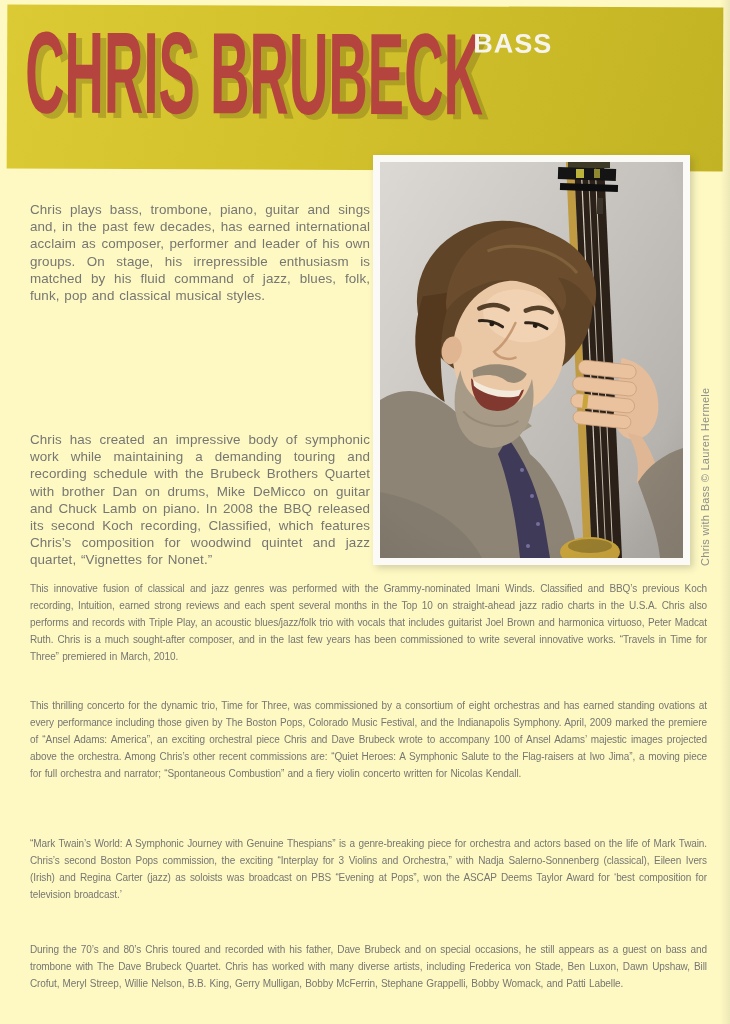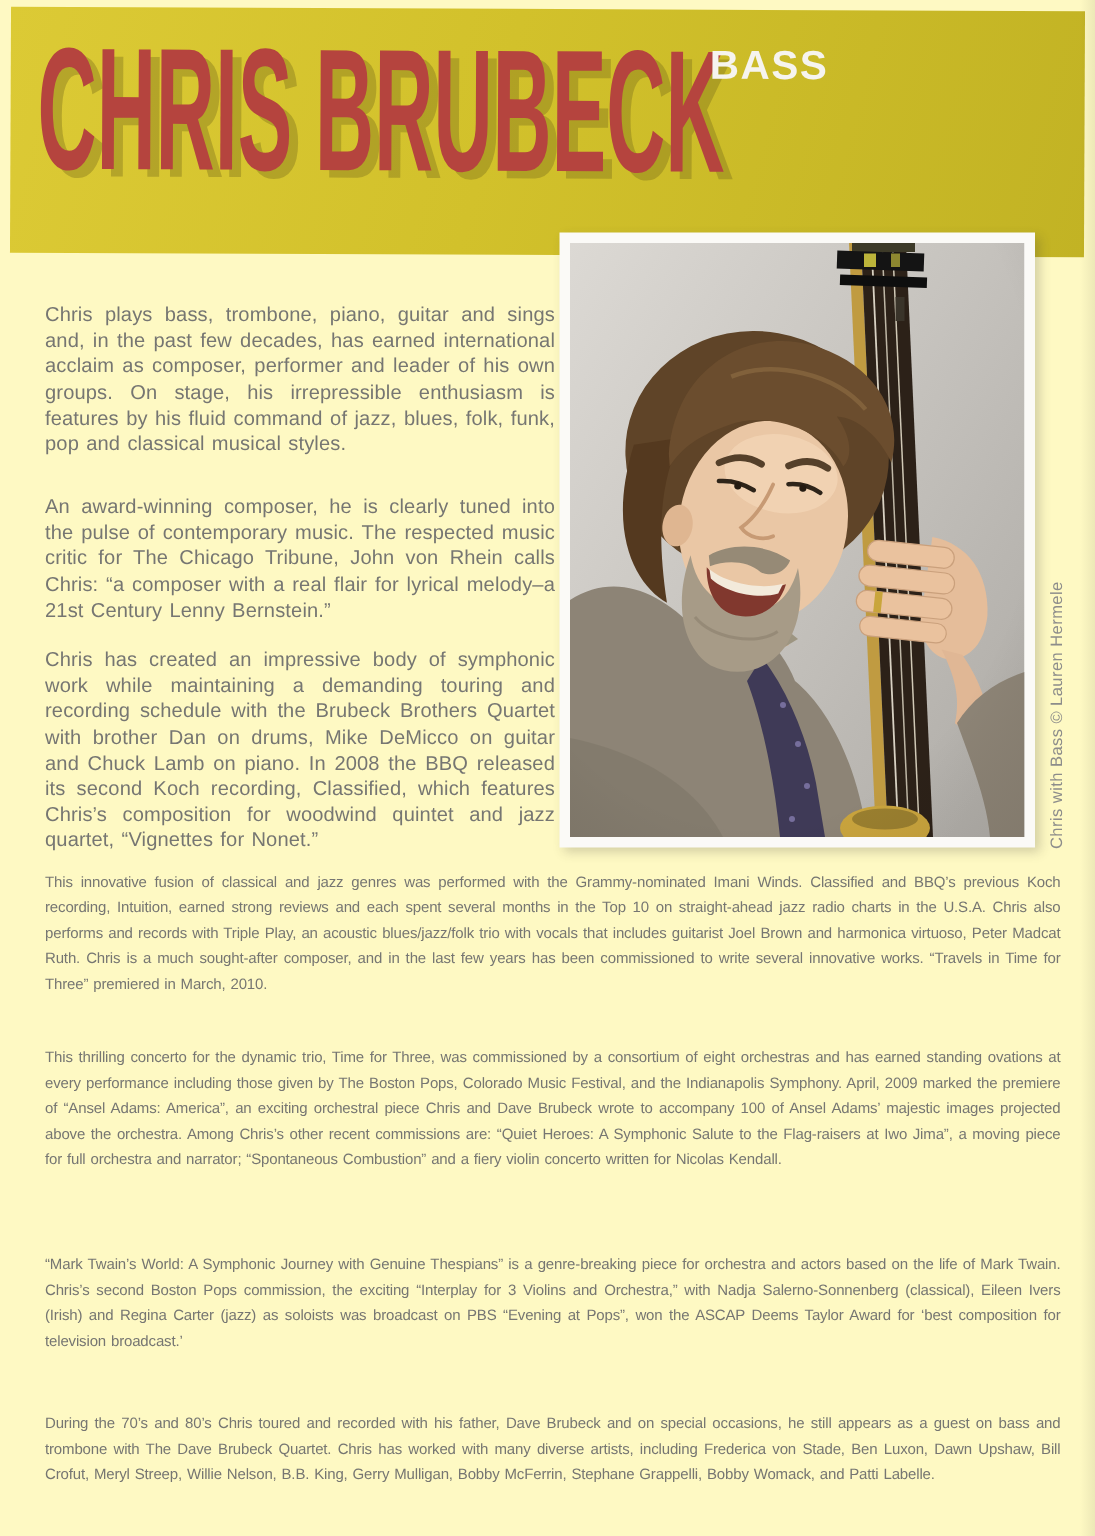--- a/index.html
+++ b/index.html
@@ -144,22 +144,21 @@
       </g>
 
       <path d="M303,286 C284,292 268,304 258,320 C270,352 278,374 280,396 L303,396 Z" fill="#8d8476"></path>
 
       <rect width="303" height="396" fill="url(#vin)"></rect>
     </svg>
   </div>
 
   <div class="photo-credit">Chris with Bass © Lauren Hermele</div>
 
-  <p class="bio col" style="top:201px">Chris plays bass, trombone, piano, guitar and sings and, in the past few decades, has earned international acclaim as composer, performer and leader of his own groups. On stage, his irrepressible enthusiasm is features by his fluid command of jazz, blues, folk, funk, pop and classical musical styles.</p>
-  <p class="bio col" style="top:329px">An award-winning composer, he is clearly tuned into the pulse of contemporary music. The respected music critic for The Chicago Tribune, John von Rhein calls Chris: “a composer with a real flair for lyrical melody–a 21st Century Lenny Bernstein.”</p>
+  <p class="bio col" style="top:201px">Chris plays bass, trombone, piano, guitar and sings and, in the past few decades, has earned international acclaim as composer, performer and leader of his own groups. On stage, his irrepressible enthusiasm is matched by his fluid command of jazz, blues, folk, funk, pop and classical musical styles.</p>
   <p class="bio col" style="top:431px">Chris has created an impressive body of symphonic work while maintaining a demanding touring and recording schedule with the Brubeck Brothers Quartet with brother Dan on drums, Mike DeMicco on guitar and Chuck Lamb on piano.  In 2008 the BBQ released its second Koch recording, Classified, which features Chris’s composition for woodwind quintet and jazz quartet, “Vignettes for Nonet.”</p>
   <p class="bio full" style="top:580px">This innovative fusion of classical and jazz genres was performed with the Grammy-nominated Imani Winds. Classified and BBQ’s previous Koch recording, Intuition, earned strong reviews and each spent several months in the Top 10 on straight-ahead jazz radio charts in the U.S.A. Chris also performs and records with Triple Play, an acoustic blues/jazz/folk trio with vocals that includes guitarist Joel Brown and harmonica virtuoso, Peter Madcat Ruth.  Chris is a much sought-after composer, and in the last few years has been commissioned to write several innovative works. “Travels in Time for Three” premiered in March, 2010.</p>
   <p class="bio full" style="top:697px">This thrilling concerto for the dynamic trio, Time for Three, was commissioned by a consortium of eight orchestras and has earned standing ovations at every performance including those given by The Boston Pops, Colorado Music Festival, and the Indianapolis Symphony. April, 2009 marked the premiere of “Ansel Adams: America”, an exciting orchestral piece Chris and Dave Brubeck wrote to accompany 100 of Ansel Adams’ majestic images projected above the orchestra. Among Chris’s other recent commissions are: “Quiet Heroes: A Symphonic Salute to the Flag-raisers at Iwo Jima”, a moving piece for full orchestra and narrator; “Spontaneous Combustion” and a fiery violin concerto written for Nicolas Kendall.</p>
   <p class="bio full" style="top:835px">“Mark Twain’s World: A Symphonic Journey with Genuine Thespians” is a genre-breaking piece for orchestra and actors based on the life of Mark Twain. Chris’s second Boston Pops commission, the exciting “Interplay for 3 Violins and Orchestra,” with Nadja Salerno-Sonnenberg (classical), Eileen Ivers (Irish) and Regina Carter (jazz) as soloists was broadcast on PBS “Evening at Pops”, won the ASCAP Deems Taylor Award for ‘best composition for television broadcast.’</p>
   <p class="bio full" style="top:941px">During the 70’s and 80’s Chris toured and recorded with his father, Dave Brubeck and on special occasions, he still appears as a guest on bass and trombone with The Dave Brubeck Quartet. Chris has worked with many diverse artists, including Frederica von Stade, Ben Luxon, Dawn Upshaw, Bill Crofut, Meryl Streep, Willie Nelson, B.B. King, Gerry Mulligan, Bobby McFerrin, Stephane Grappelli, Bobby Womack, and Patti Labelle.</p>
 
   <div class="page-edge"></div>
 </div>
 
 </body></html>

